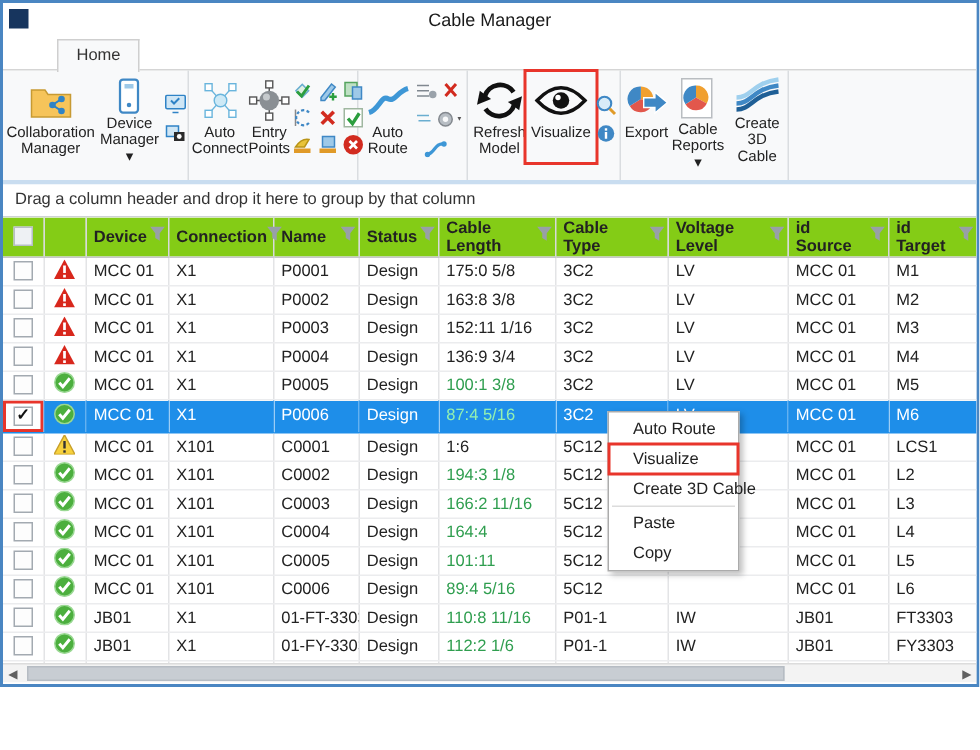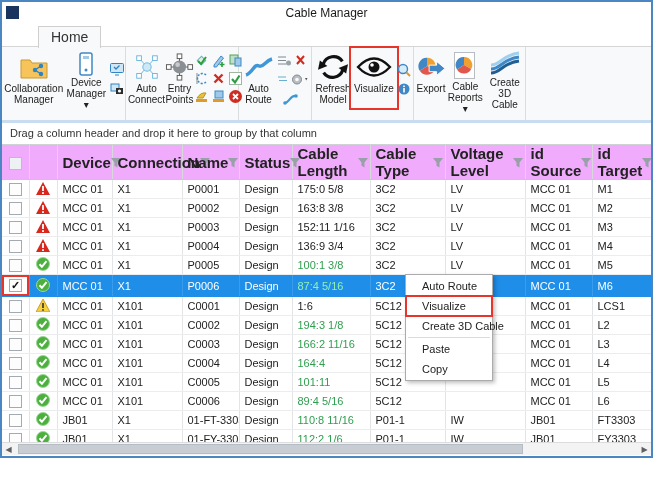--- a/index.html
+++ b/index.html
@@ -6,40 +6,40 @@
   html,body { width:653px; height:500px; background:#fff; font-family:"Liberation Sans",sans-serif; }
   .window { position:relative; width:653px; height:458px; border:2px solid #4a86c2; background:#fff; overflow:hidden; }
 
   
   .titlebar { position:relative; height:22px; background:#fff; }
   .app-icon { position:absolute; left:4px; top:4px; width:13px; height:13px; background:#17355e; }
   .title { text-align:center; font-size:12px; color:#1a1a1a; line-height:22px; }
 
   
   .tabrow { height:23px; background:#fff; border-bottom:1px solid #d5d5d5; position:relative; }
-  .tab { position:absolute; left:36px; top:2px; height:22px; padding:0 12px; font-size:14px; color:#333;
+  .tab { position:absolute; left:36px; top:2px; height:22px; padding:0 12px; font-size:11px; color:#333;
          background:#f8f9fa; border:1px solid #cfcfcf; border-bottom:none; line-height:21px; z-index:2; }
 
   
   .ribbon { height:76px; background:#f8f9fa; display:flex; align-items:stretch; border-bottom:3px solid #c9ddf0; }
   .rgroup { position:relative; border-right:1px solid #dadde0; padding:2px 0 14px 2px; display:flex; align-items:center; }
   .bigbtn { display:flex; flex-direction:column; align-items:center; justify-content:flex-start; height:58px; padding-top:2px; cursor:default; }
   .bigbtn .ic { height:32px; display:flex; align-items:center; justify-content:center; }
   .bigbtn .lbl { font-size:10px; color:#222; text-align:center; line-height:11px; }
   .smallcol { display:flex; flex-direction:column; gap:4px; padding-top:3px; align-items:center; }
   .minigrid { display:grid; grid-template-columns:repeat(3,16px); grid-auto-rows:17px; gap:1px; padding-top:3px; }
   .mini { width:15px; height:15px; display:flex; align-items:center; justify-content:center; }
   .annot-outline { outline:2px solid #e8352b; outline-offset:1px; }
   .grouphint { height:22px; background:#fff; font-size:11px; color:#333; padding:4px 0 0 8px; border-bottom:1px solid #cfd2d5; }
 
   
   .gridwrap { height:297px; overflow:hidden; background:#fff; }
   table.grid { border-collapse:collapse; table-layout:fixed; width:649px; }
-  .grid th { height:26px; background:#f0abfc; border-right:1px solid #d8d9db; border-bottom:1px solid #c6c7c9;
-             font-size:15px; font-weight:bold; color:#222; text-align:left; padding:0 2px 0 5px; }
+  .grid th { height:26px; background:#84cc16; border-right:1px solid #d8d9db; border-bottom:1px solid #c6c7c9;
+             font-size:11px; font-weight:bold; color:#222; text-align:left; padding:0 2px 0 5px; }
   .grid th .hwrap { display:flex; align-items:center; justify-content:space-between; }
   .grid td { height:19px; border-right:1px solid #e3e4e6; border-bottom:1px solid #ebecee;
              font-size:11px; color:#222; padding:0 2px 0 5px; white-space:nowrap; overflow:hidden; }
   .grid td.c, .grid th.c { text-align:center; padding:0; }
   .grid td.green { color:#2f9e4f;margin-left:13px; }
   tr.sel td { background:#1e8ee9; color:#fff; border-right-color:#3a9cec; border-bottom-color:#1e8ee9; }
   tr.sel td.green { color:#93f0b1; }
   tr.sel td.c:first-child { background:#fff; }
   .cb { display:inline-block; width:13px; height:13px; background:#fdfdfd; border:1px solid #a3aab1; vertical-align:middle;
         font-size:11px; line-height:11px; color:#111; text-align:center; }

